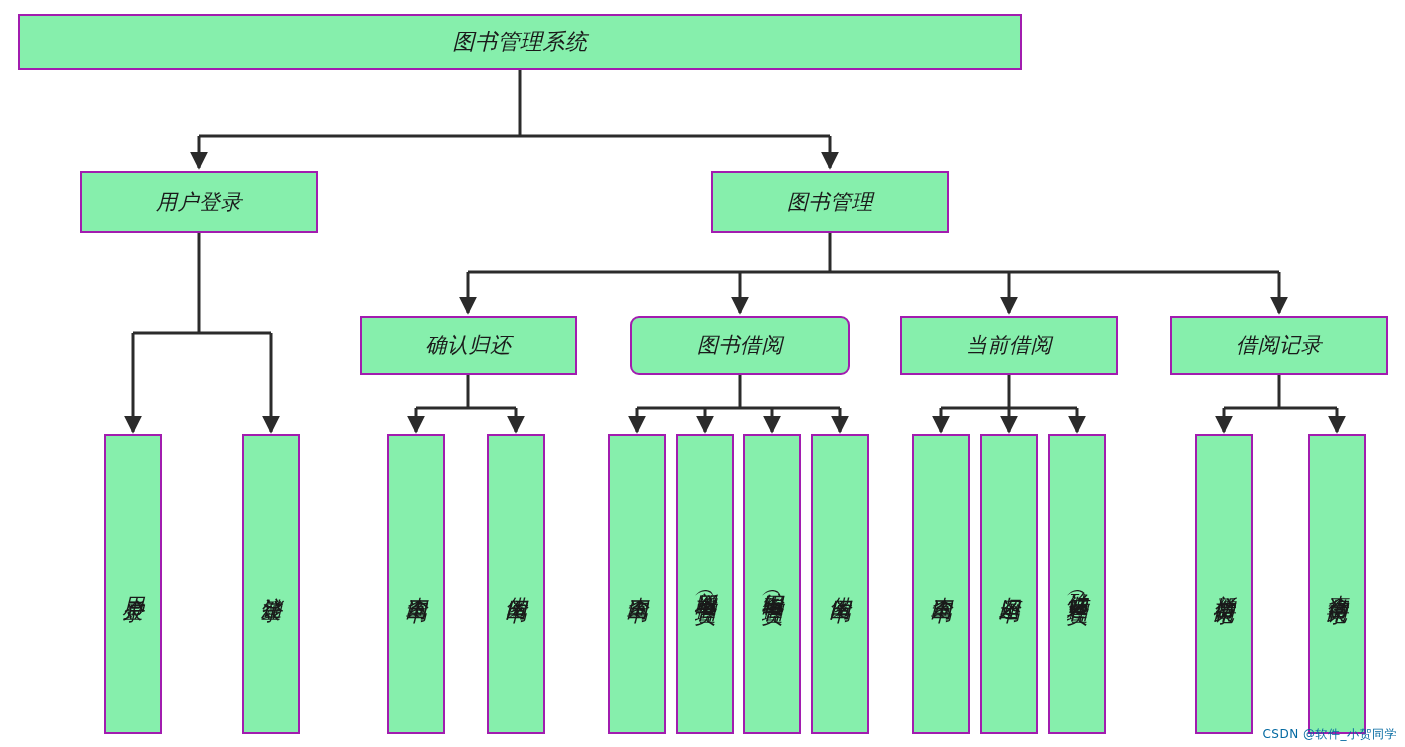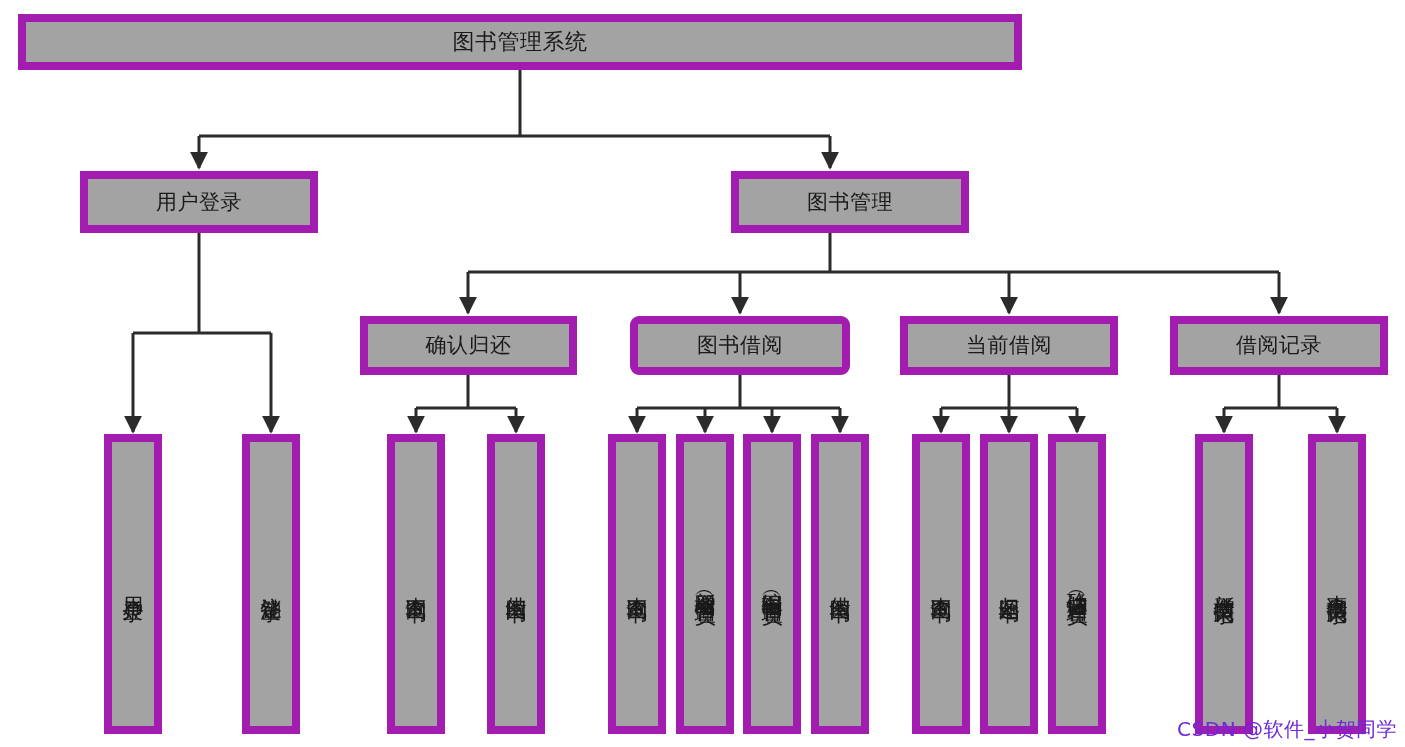--- a/index.html
+++ b/index.html
@@ -22,27 +22,28 @@
     position: absolute;
     left: 0;
     top: 0;
     width: 1405px;
     height: 747px;
     pointer-events: none;
   }
   .node {
     position: absolute;
     box-sizing: border-box;
-    background: #a3a3a3;
-    border: 8px solid #a21caf;
+    background: #86efac;
+    border: 2px solid #a21caf;
     display: flex;
     align-items: center;
     justify-content: center;
     color: #1a1a1a;
     z-index: 3;
+    font-style: italic;
   }
   .node .label {
     display: block;
     text-align: center;
     line-height: 1.18;
     white-space: nowrap;
   }
   
   .node.horiz .label {
     font-size: 21px;
@@ -62,22 +63,22 @@
     font-size: 21px;
     line-height: 1.05;
     letter-spacing: 2px;
     white-space: nowrap;
     max-height: 280px;
   }
   .watermark {
     position: absolute;
     right: 8px;
     bottom: 4px;
-    font-size: 20px;
-    color: #6d28d9;
+    font-size: 12px;
+    color: #0369a1;
     letter-spacing: 0.5px;
     z-index: 5;
     white-space: nowrap;
   }
 </style>
 </head>
 <body>
 
 <div id="canvas">
 
@@ -131,21 +132,21 @@
     </g>
   </svg>
 
   <div class="node horiz root" style="left:18px; top:14px; width:1004px; height:56px;">
     <span class="label">图书管理系统</span>
   </div>
 
   <div class="node horiz" style="left:80px; top:171px; width:238px; height:62px;">
     <span class="label">用户登录</span>
   </div>
-  <div class="node horiz" style="left:731px; top:171px; width:238px; height:62px;">
+  <div class="node horiz" style="left:711px; top:171px; width:238px; height:62px;">
     <span class="label">图书管理</span>
   </div>
 
   <div class="node horiz" style="left:360px; top:316px; width:217px; height:59px;">
     <span class="label">确认归还</span>
   </div>
   <div class="node horiz" style="left:630px; top:316px; width:220px; height:59px;border-radius:9px;">
     <span class="label">图书借阅</span>
   </div>
   <div class="node horiz" style="left:900px; top:316px; width:218px; height:59px;">

